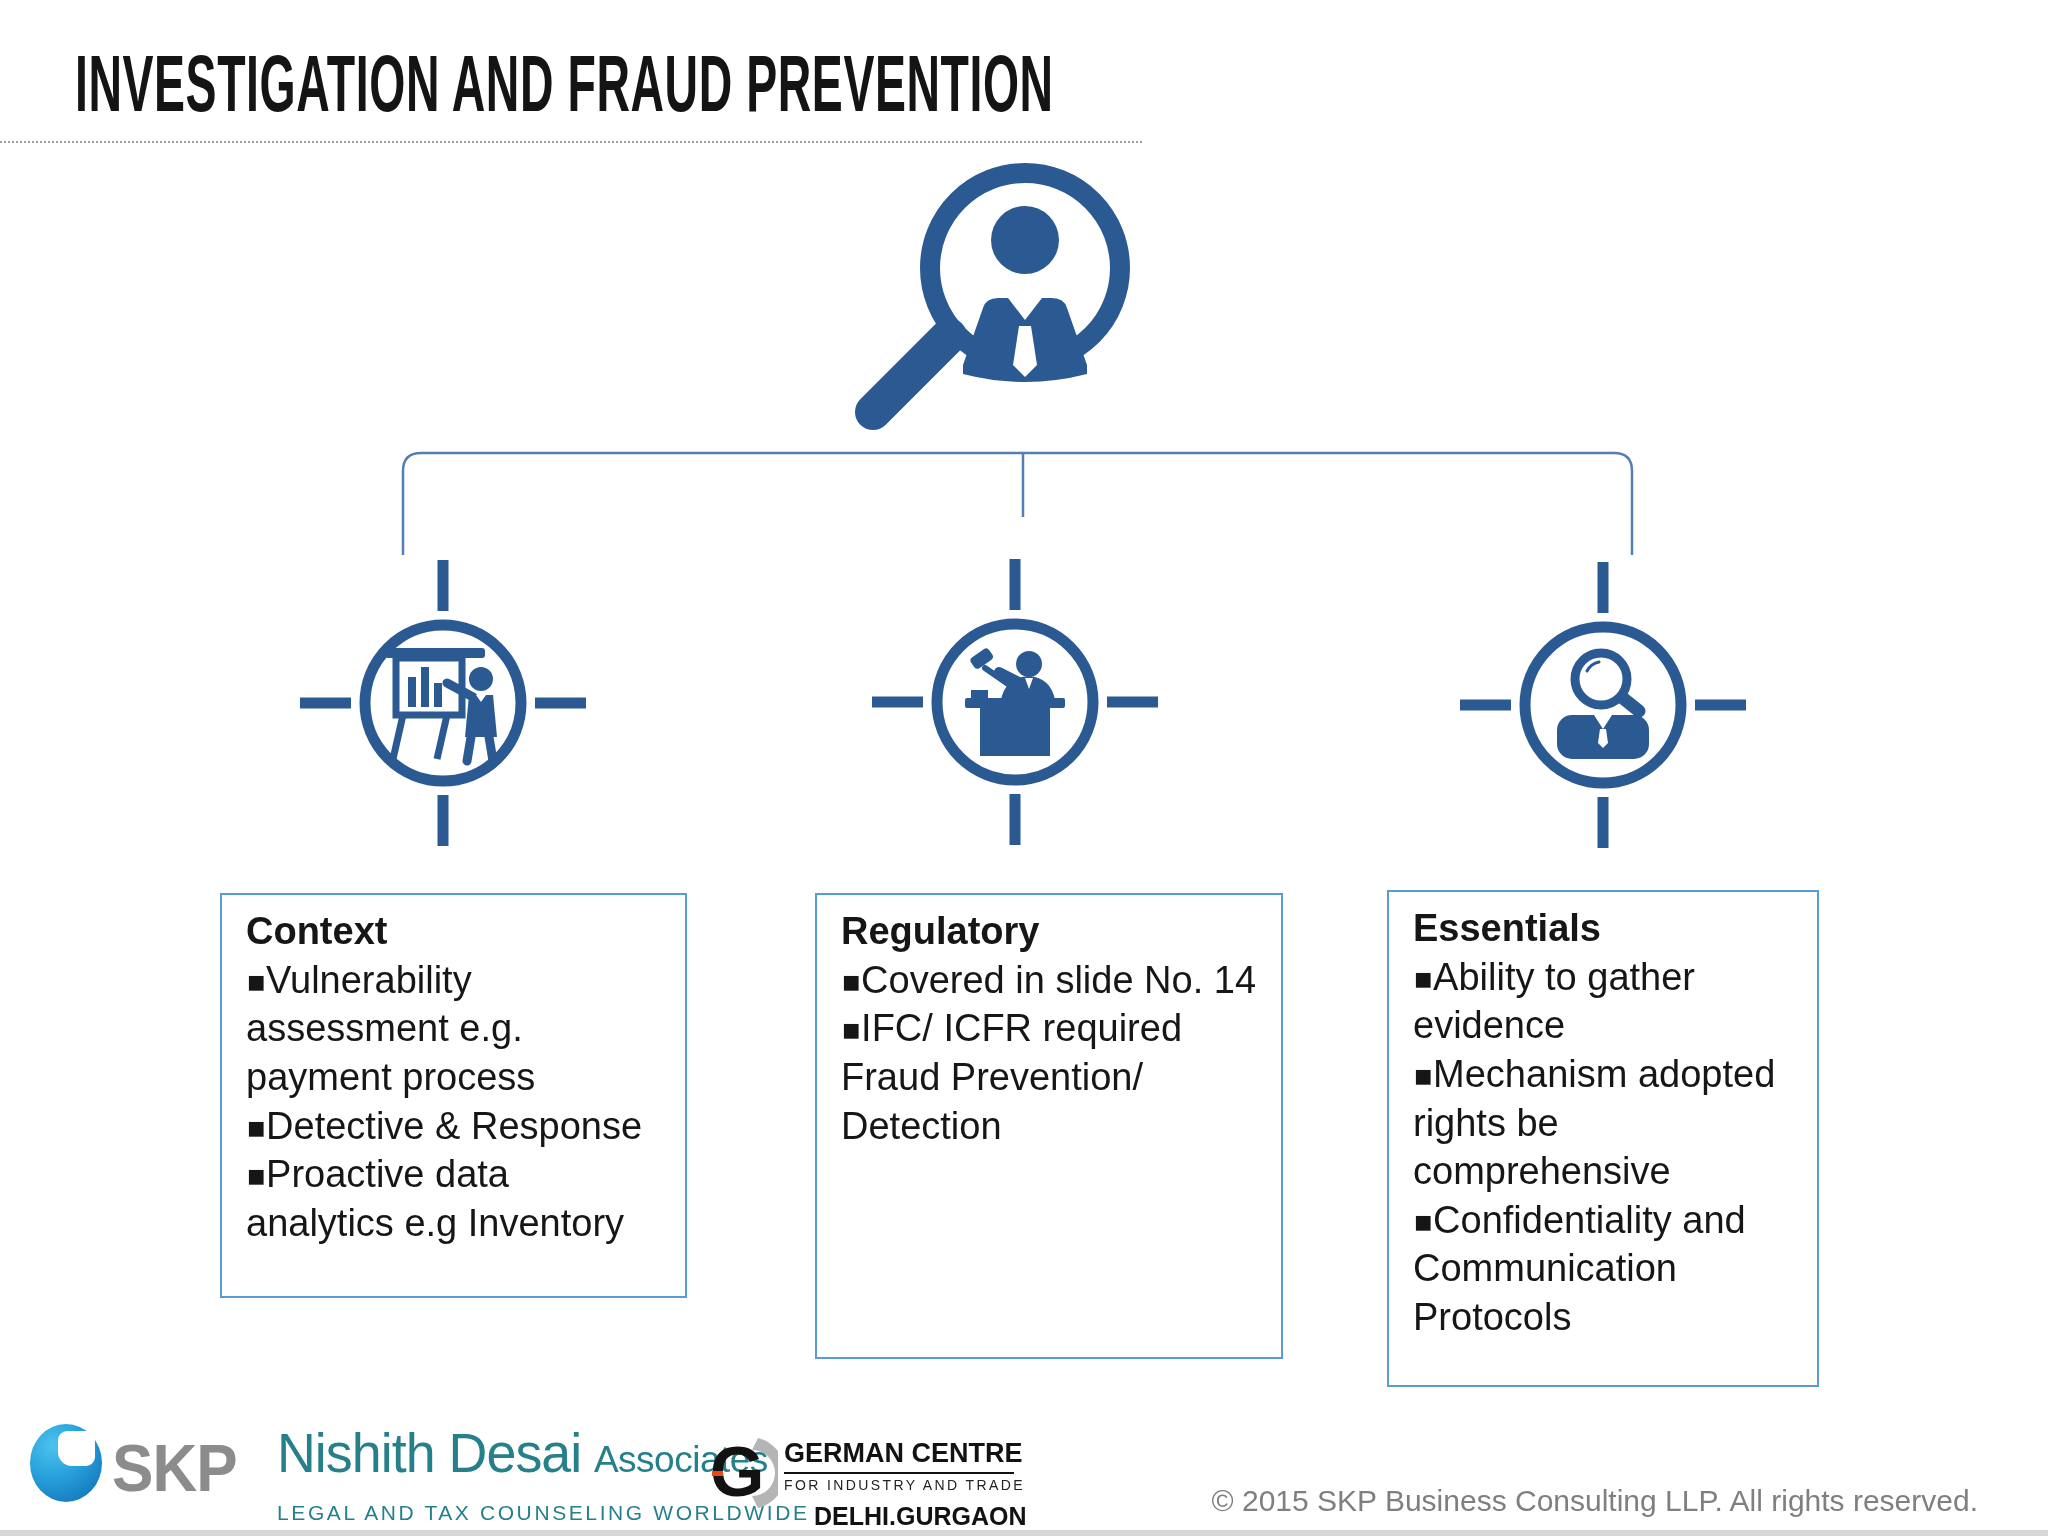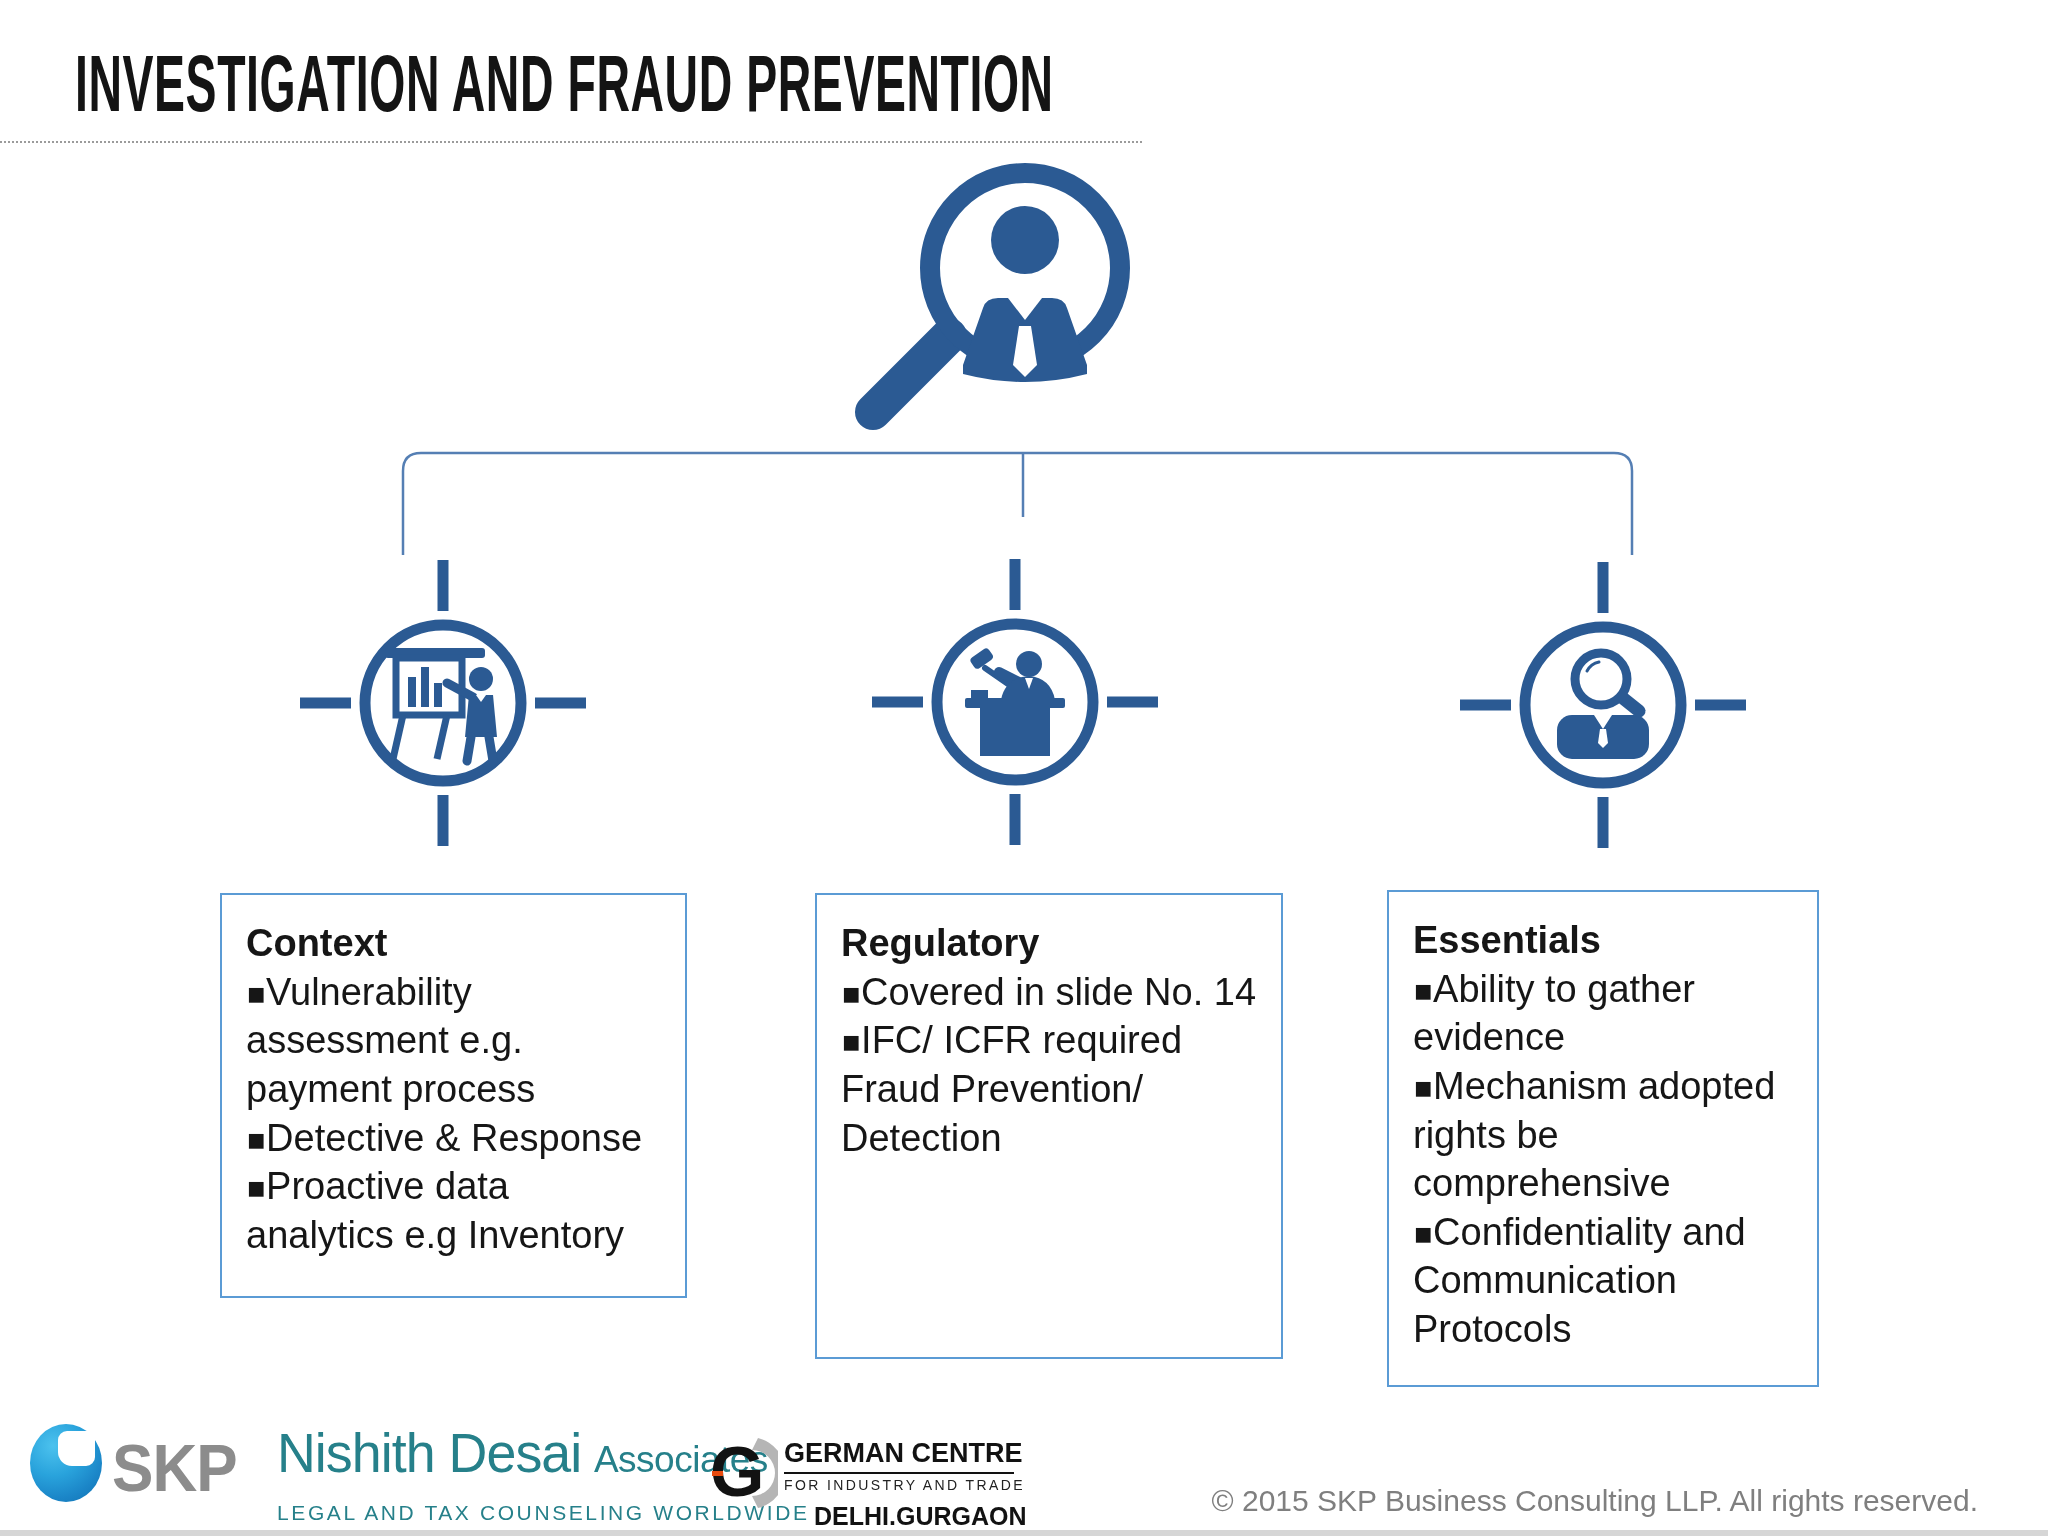--- a/index.html
+++ b/index.html
@@ -23,21 +23,21 @@
   .t2{left:870px;top:557px;}
   .t3{left:1458px;top:560px;}
 
   
   .info-box{position:absolute;background:#fff;border:2px solid #5B9BD5;
             box-sizing:border-box;padding:12px 22px 12px 24px;
             font-size:38px;line-height:1.28;color:#161616;}
   .box1{left:220px;top:893px;width:467px;height:405px;}
   .box2{left:815px;top:893px;width:468px;height:466px;}
   .box3{left:1387px;top:890px;width:432px;height:497px;}
-  .box-title{font-weight:bold;margin-top:12px;}
+  .box-title{font-weight:bold;}
   .bullet{font-family:"DejaVu Sans",sans-serif;font-size:0.78em;vertical-align:0.07em;}
 
   
   .skp-ball{position:absolute;left:30px;top:1424px;width:72px;height:78px;border-radius:50%;
             background:radial-gradient(circle at 32% 28%, #4cc2ee 0%, #29a3dc 40%, #1b86c8 70%, #0f6fb0 100%);}
   .skp-notch{position:absolute;left:28px;top:7px;width:37px;height:35px;background:#fff;
              border-radius:9px 6px 9px 14px;}
   .skp-text{position:absolute;left:112px;top:1430px;font-size:66px;font-weight:bold;
             color:#8c8c8c;letter-spacing:-1px;transform:scaleX(0.94);transform-origin:left top;}
 

